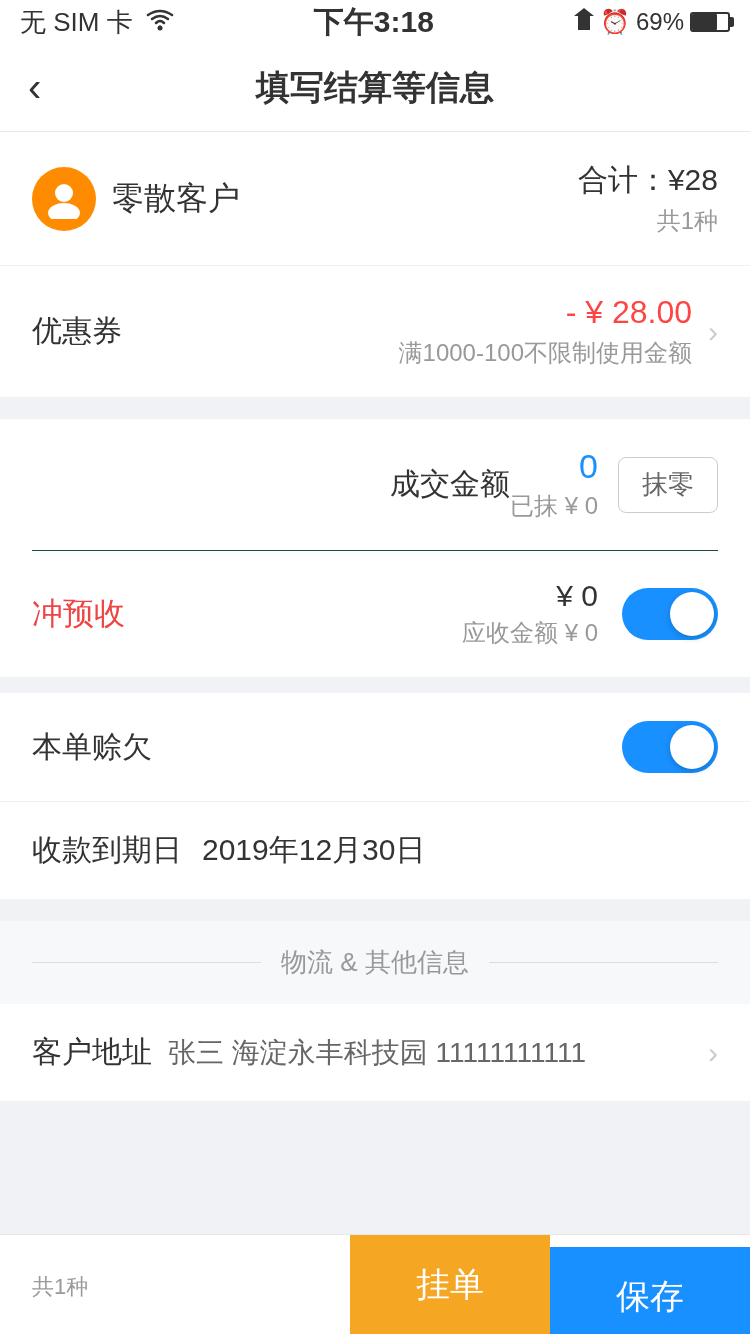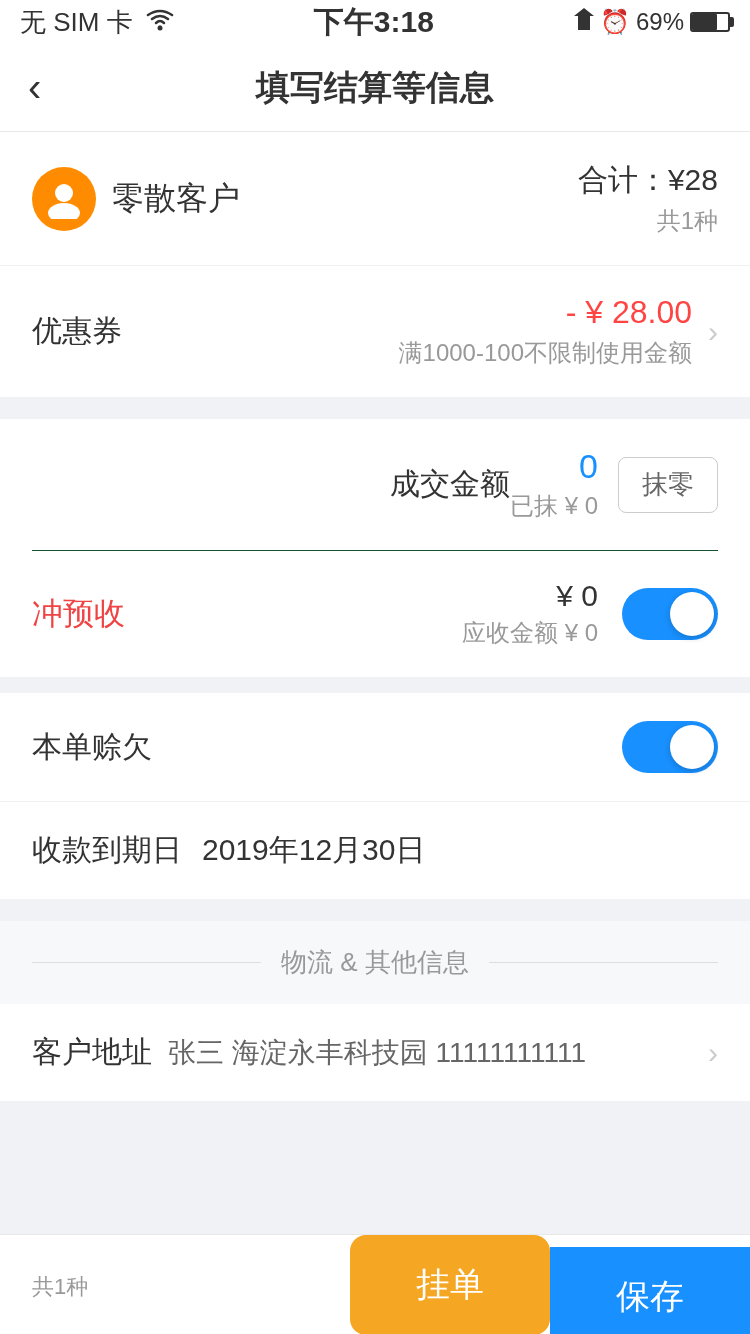--- a/index.html
+++ b/index.html
@@ -385,21 +385,20 @@
       width: 200px;
       height: 100px;
       background: #f5a623;
       display: flex;
       align-items: center;
       justify-content: center;
       font-size: 34px;
       color: #fff;
       font-weight: 500;
       cursor: pointer;
-      border-radius: 16px;
     }
     .btn-save {
       width: 200px;
       height: 100px;
       background: #1890ff;
       display: flex;
       align-items: center;
       justify-content: center;
       font-size: 34px;
       color: #fff;

